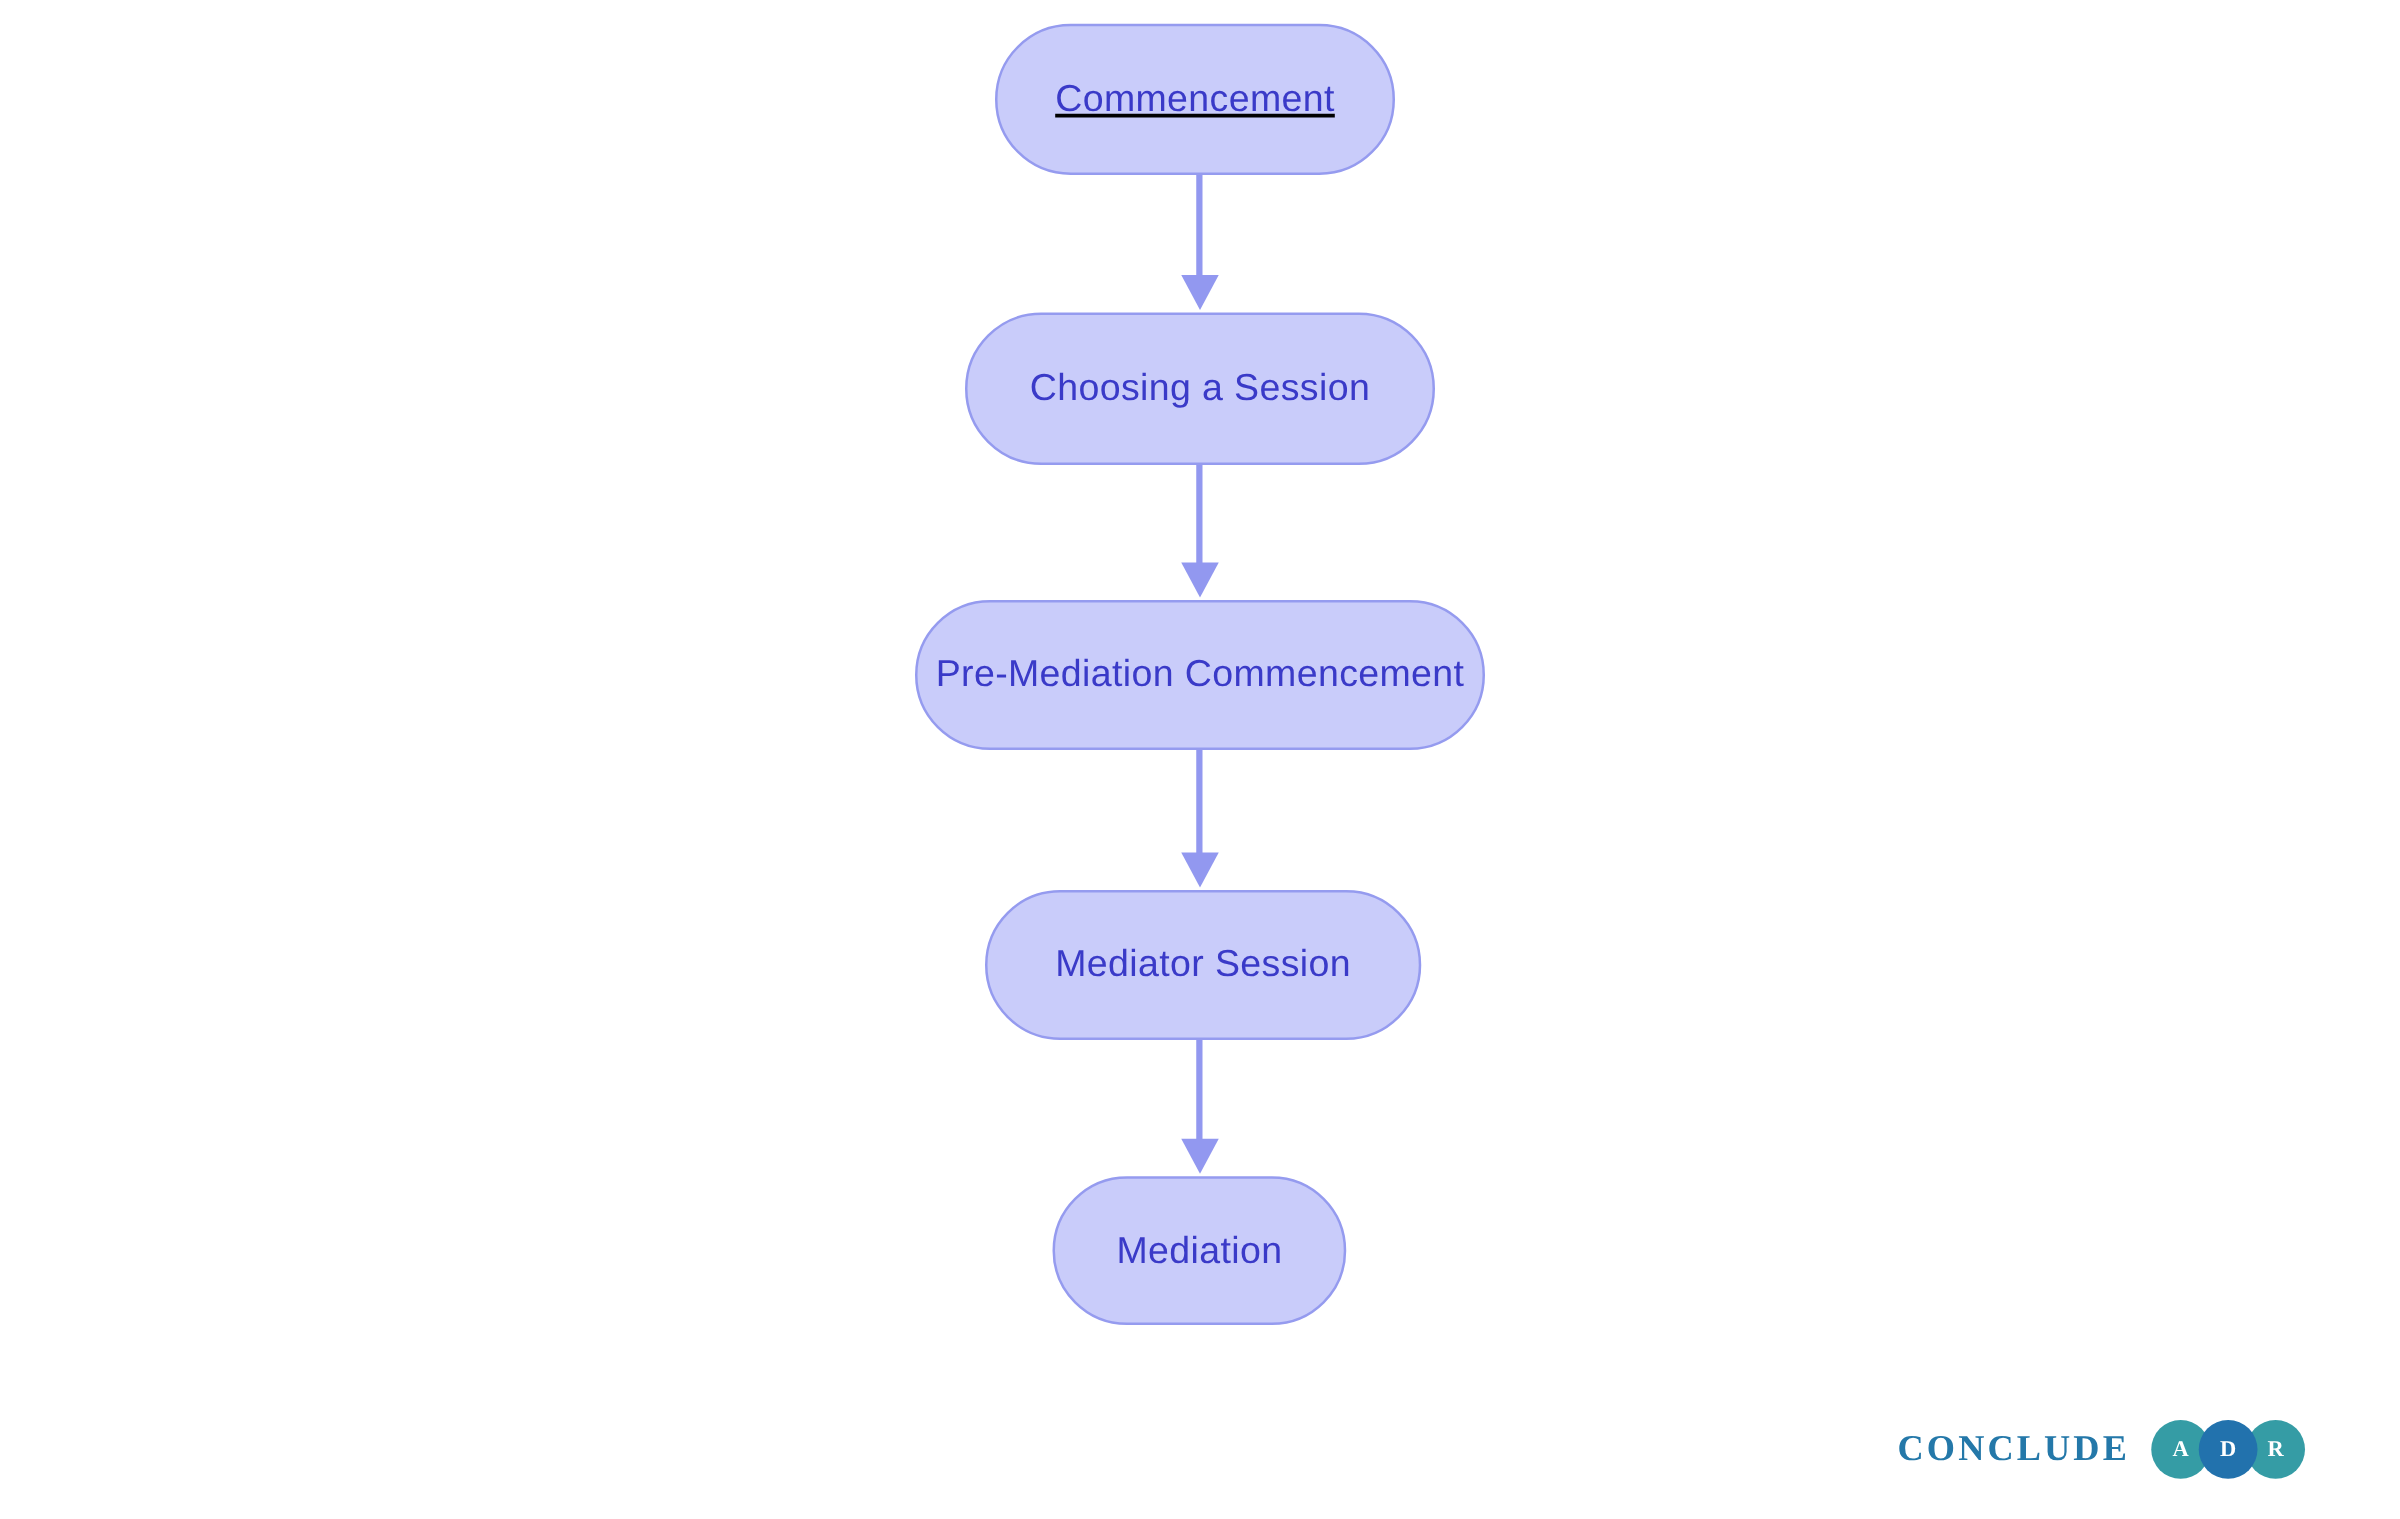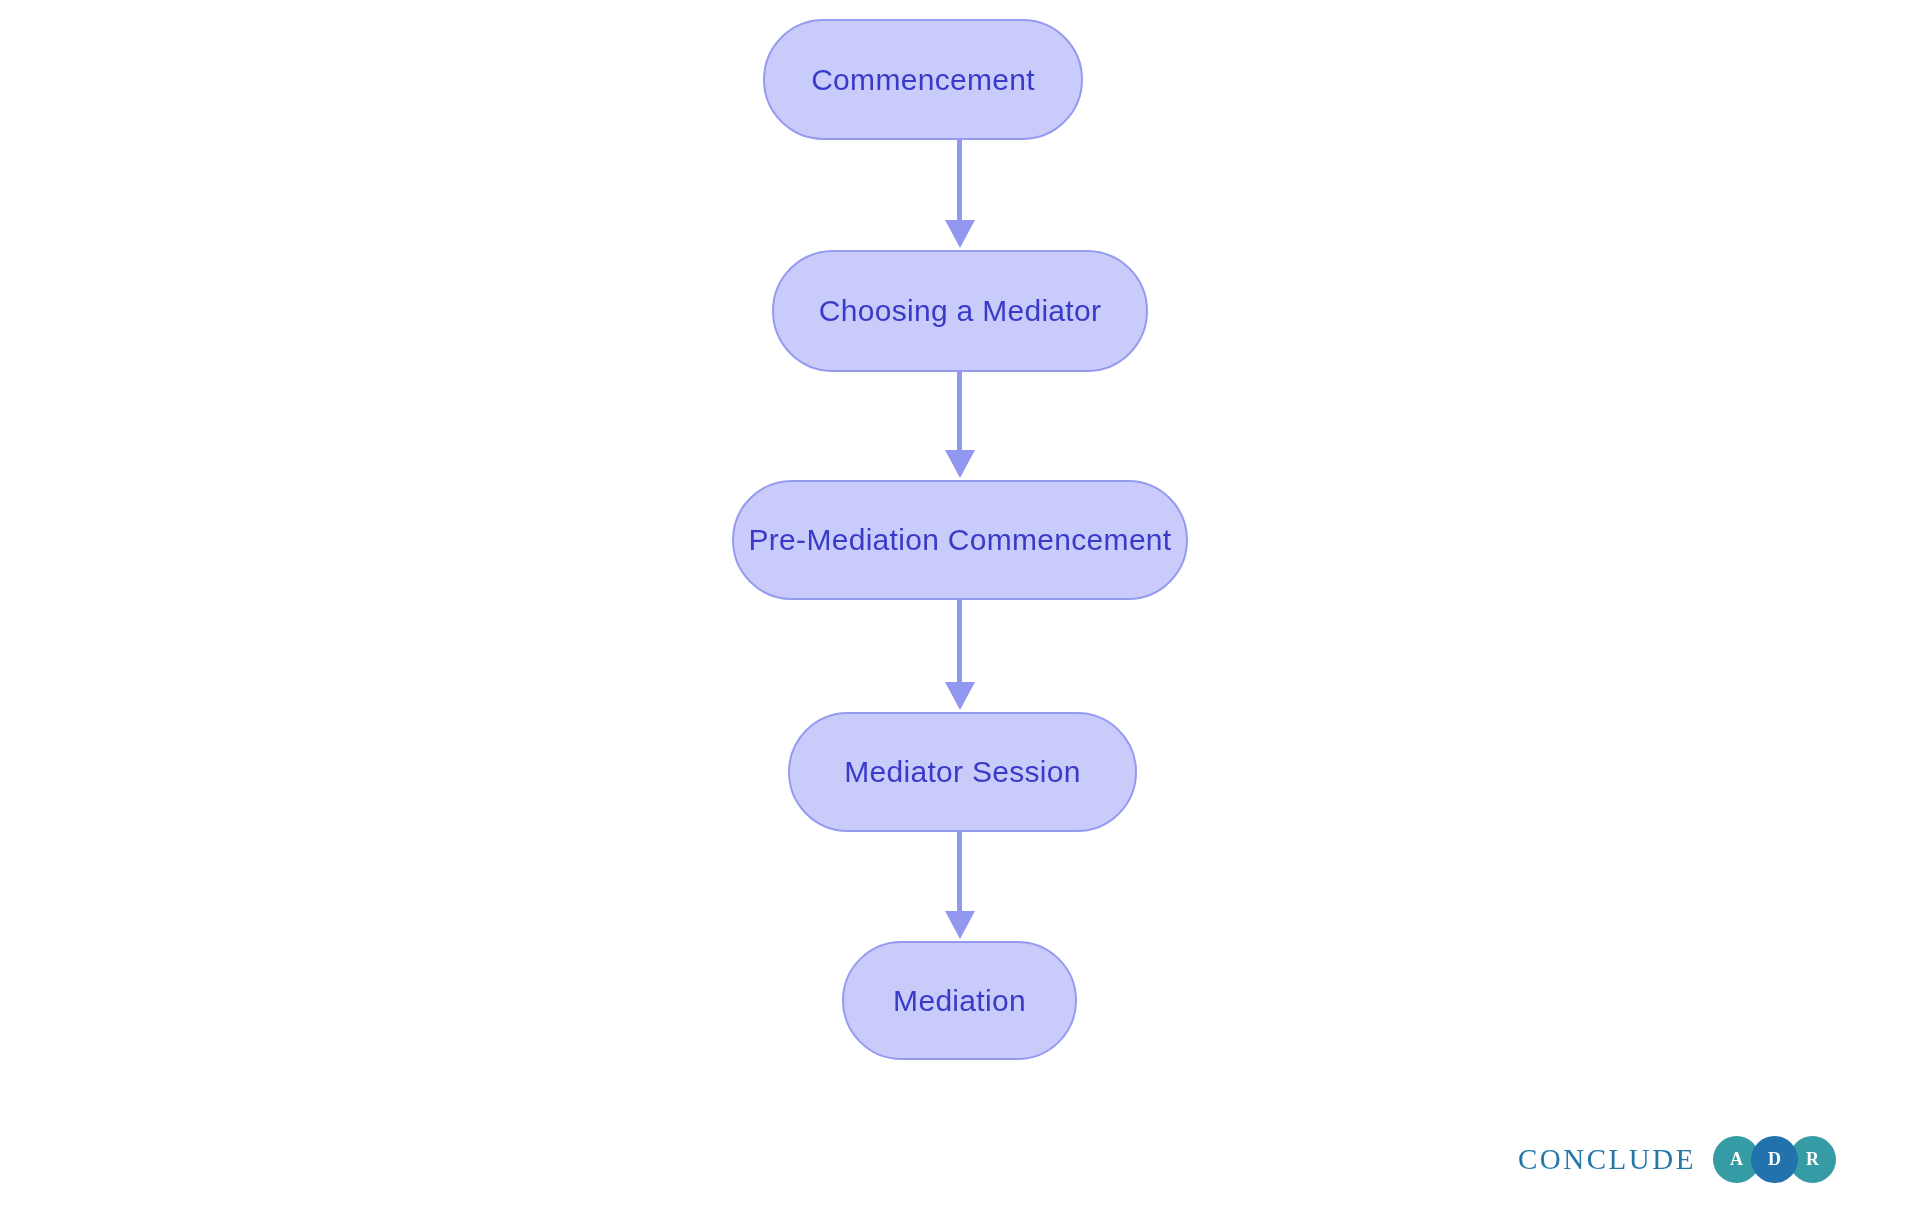--- a/index.html
+++ b/index.html
@@ -63,21 +63,21 @@
   .logo {
     position: absolute;
     left: 1518px;
     top: 1134px;
     height: 50px;
     display: flex;
     align-items: center;
   }
   .logo-wordmark {
     font-family: "Liberation Serif", serif;
-    font-weight: 400;
+    font-weight: 700;
     font-size: 29px;
     letter-spacing: 2.5px;
     color: #2478a9;
     line-height: 50px;
   }
   .logo-badges {
     display: flex;
     align-items: center;
     margin-left: 17px;
   }
@@ -96,26 +96,26 @@
   }
   .logo-badge.badge-a { background: #359ca5; z-index: 1; }
   .logo-badge.badge-d { background: #2272ad; z-index: 3; margin-left: -9px; }
   .logo-badge.badge-r { background: #359ca5; z-index: 1; margin-left: -9px; }
 </style>
 </head>
 <body>
 
 <div class="canvas">
 
-  <div class="flow-node" style="left:763px; top:19px; width:320px; height:121px;">
+  <div class="flow-node" style="left:796px; top:19px; width:320px; height:121px;text-decoration:underline;">
     <span class="node-label">Commencement</span>
   </div>
 
   <div class="flow-node" style="left:772px; top:250px; width:376px; height:122px;">
-    <span class="node-label">Choosing a Mediator</span>
+    <span class="node-label">Choosing a Session</span>
   </div>
 
   <div class="flow-node" style="left:732px; top:480px; width:456px; height:120px;">
     <span class="node-label">Pre-Mediation Commencement</span>
   </div>
 
   <div class="flow-node" style="left:788px; top:712px; width:349px; height:120px;">
     <span class="node-label">Mediator Session</span>
   </div>
 

